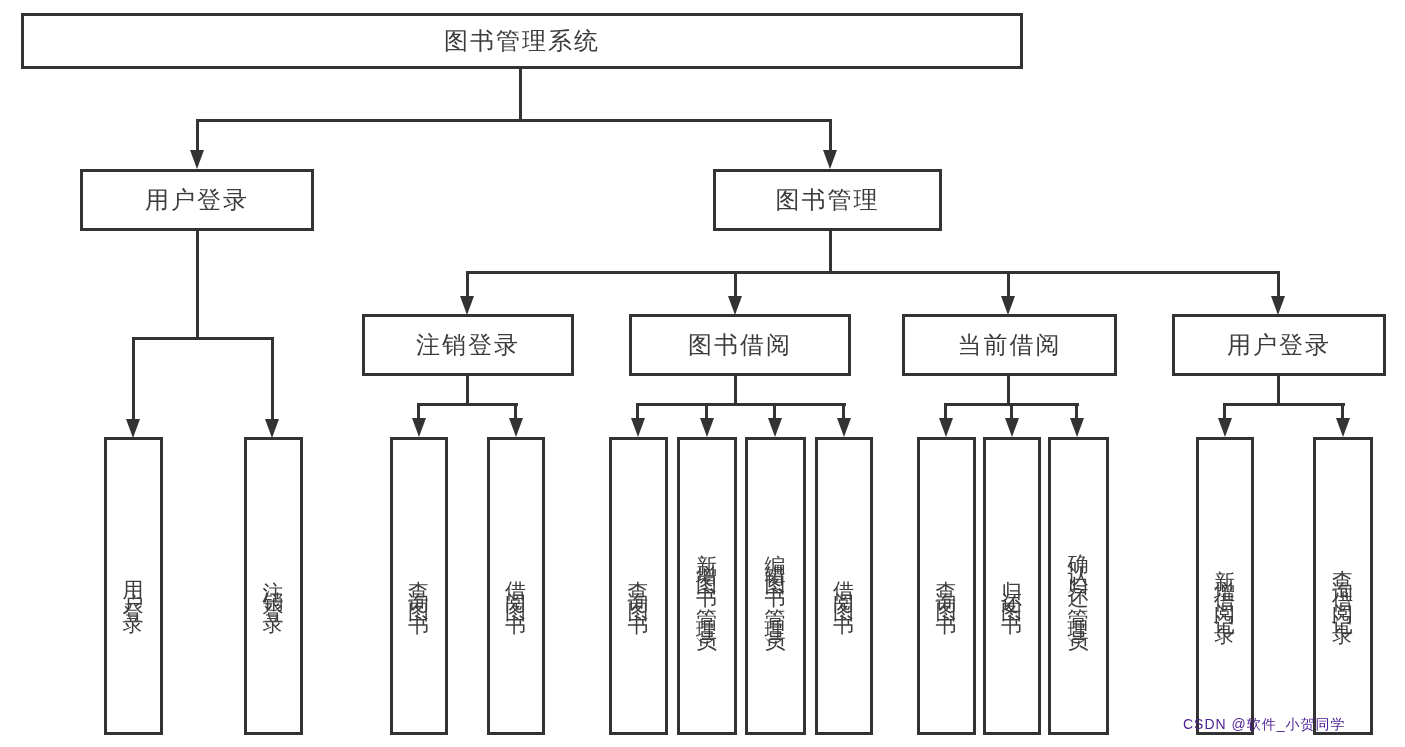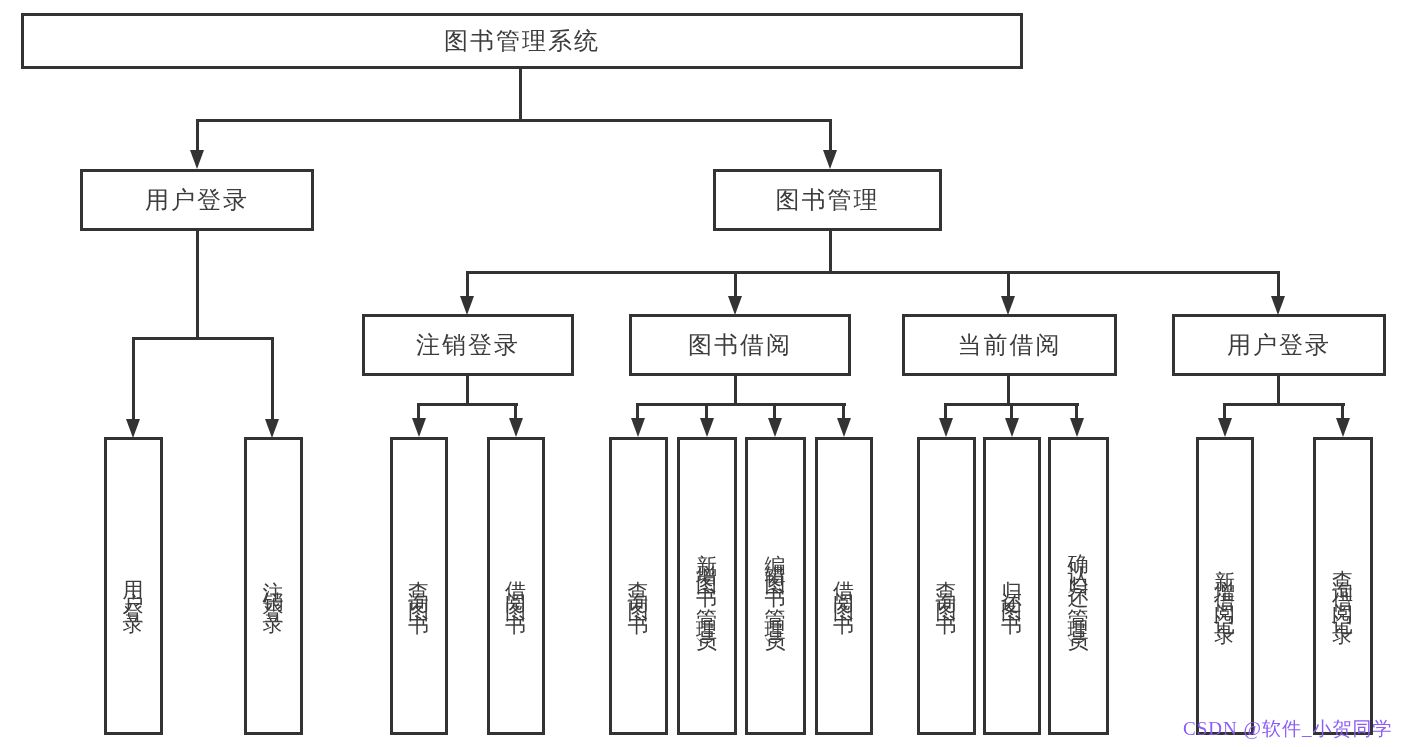--- a/index.html
+++ b/index.html
@@ -23,22 +23,22 @@
     writing-mode:vertical-rl; font-size:21px; color:#3c3c3c;
     letter-spacing:11px; line-height:1; white-space:nowrap;
   }
   
   .vl { position:absolute; width:3px;  background:#333333; }
   .hl { position:absolute; height:3px; background:#333333; }
   
   .ah { position:absolute; width:0; height:0;
         border-left:7px solid transparent; border-right:7px solid transparent;
         border-top:19px solid #333333; }
-  .wm { position:absolute; left:1183px; top:716px; font-size:19px; color:#8b5cf6;
-        letter-spacing:1px; white-space:nowrap; z-index:5;font-family:Liberation Serif, serif; }
+  .wm { position:absolute; left:1183px; top:716px; font-size:14px; color:#4c1d95;
+        letter-spacing:1px; white-space:nowrap; z-index:5; }
 </style>
 </head>
 <body>
 
 <div class="stage">
 
   <div class="vl" style="left:519px; top:68px;  height:52px;"></div>
   <div class="hl" style="left:196px; top:119px; width:636px;"></div>
   <div class="vl" style="left:196px; top:119px; height:35px;"></div>
   <div class="ah" style="left:190px; top:150px;"></div>

